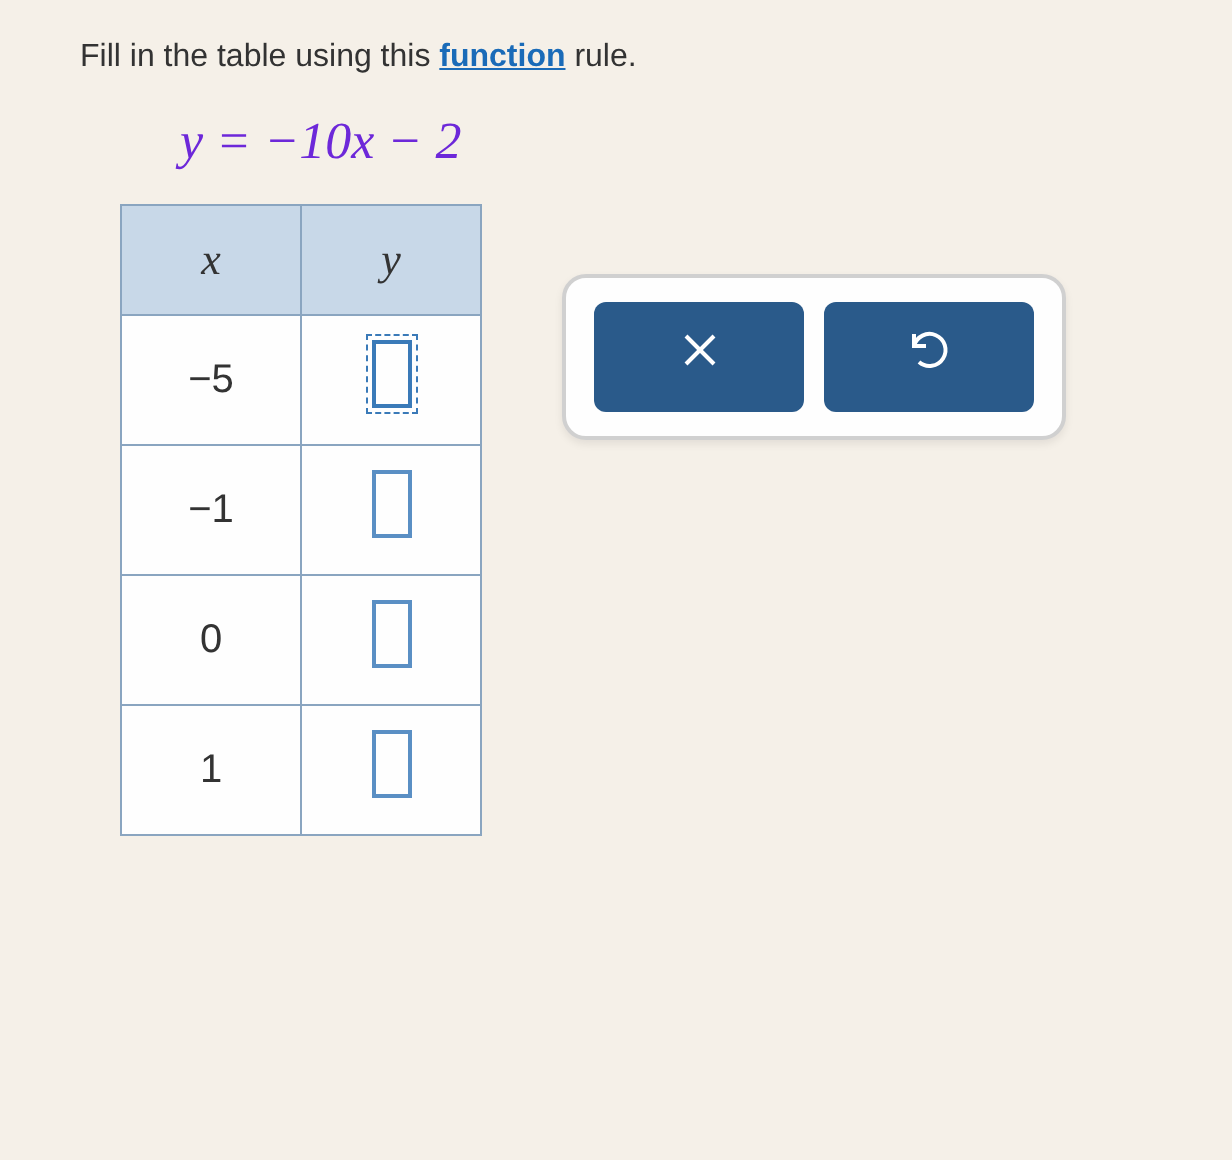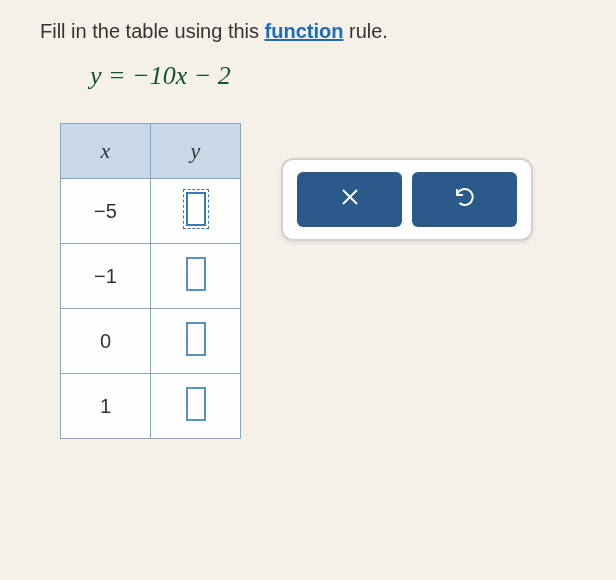--- a/index.html
+++ b/index.html
@@ -8,37 +8,37 @@
       padding: 0;
     }
     body {
       font-family: Arial, sans-serif;
       background: #f5f0e8;
       padding: 20px 40px;
       width: 616px;
       height: 580px;
     }
     .prompt {
-      font-size: 20px;
+      font-size: 16px;
       color: #333;
       margin-bottom: 18px;
       font-weight: 500;
     }
     .function-link {
       color: #1a6bb8;
       text-decoration: underline;
       font-weight: bold;
     }
     .equation {
       font-family: 'Times New Roman', serif;
       font-size: 26px;
       font-style: italic;
-      color: #14532d;
+      color: #6d28d9;
       margin-left: 50px;
-      margin-bottom: 32px;
+      margin-bottom: 16px;
     }
     .content-row {
       display: flex;
       align-items: flex-start;
       gap: 40px;
     }
     .fn-table {
       border-collapse: collapse;
       margin-left: 20px;
     }

